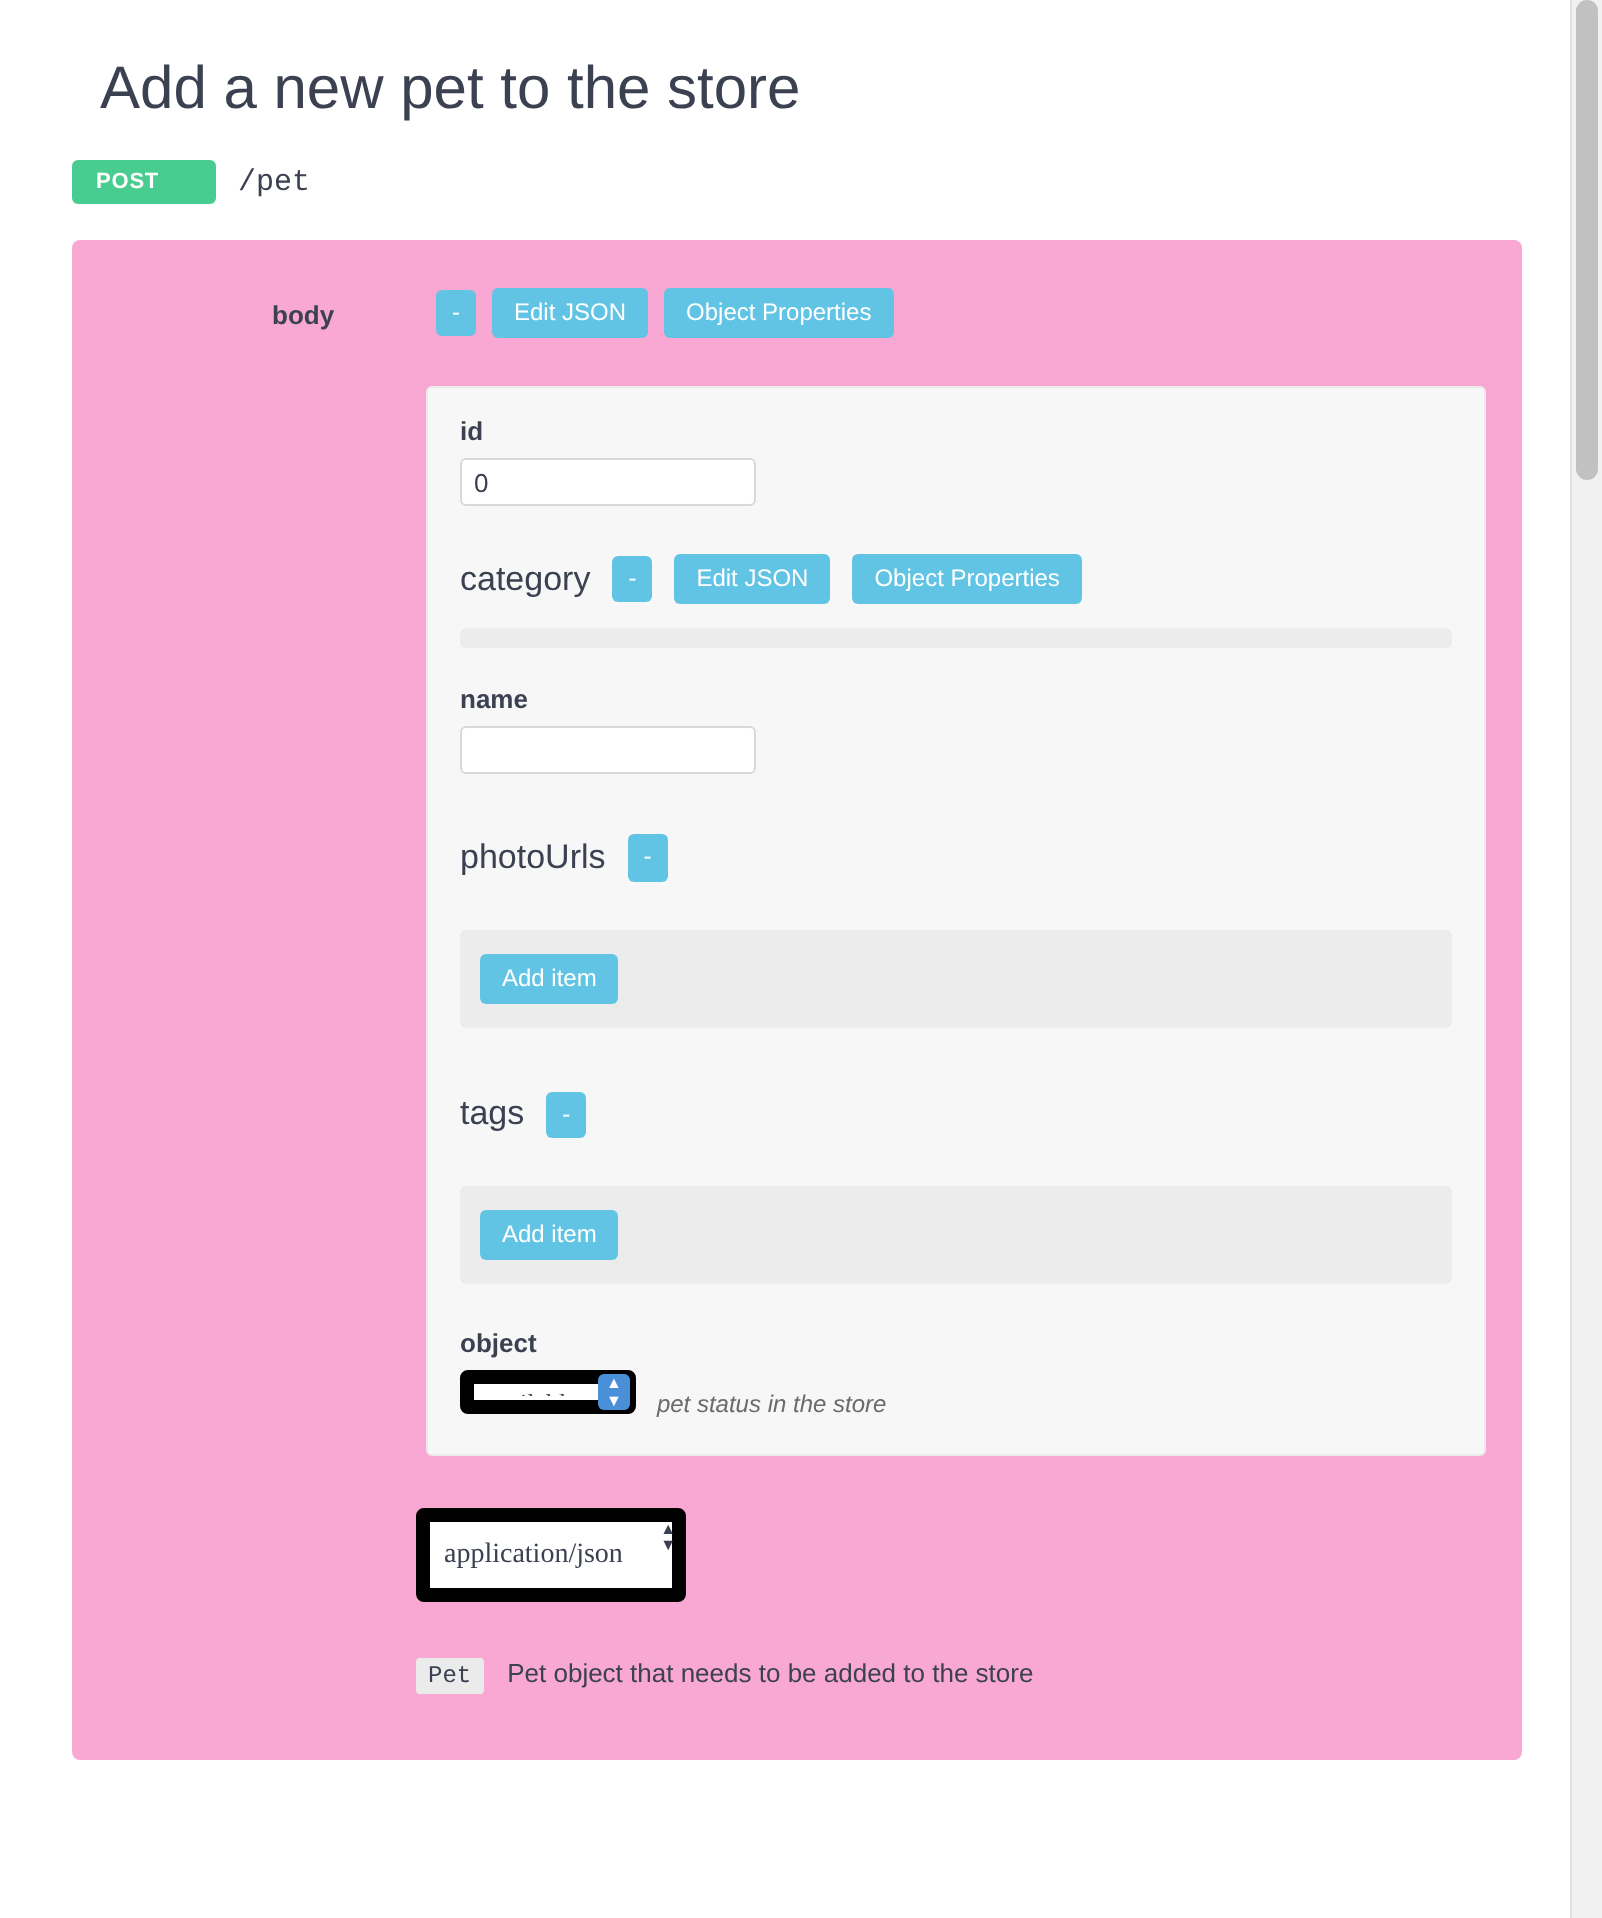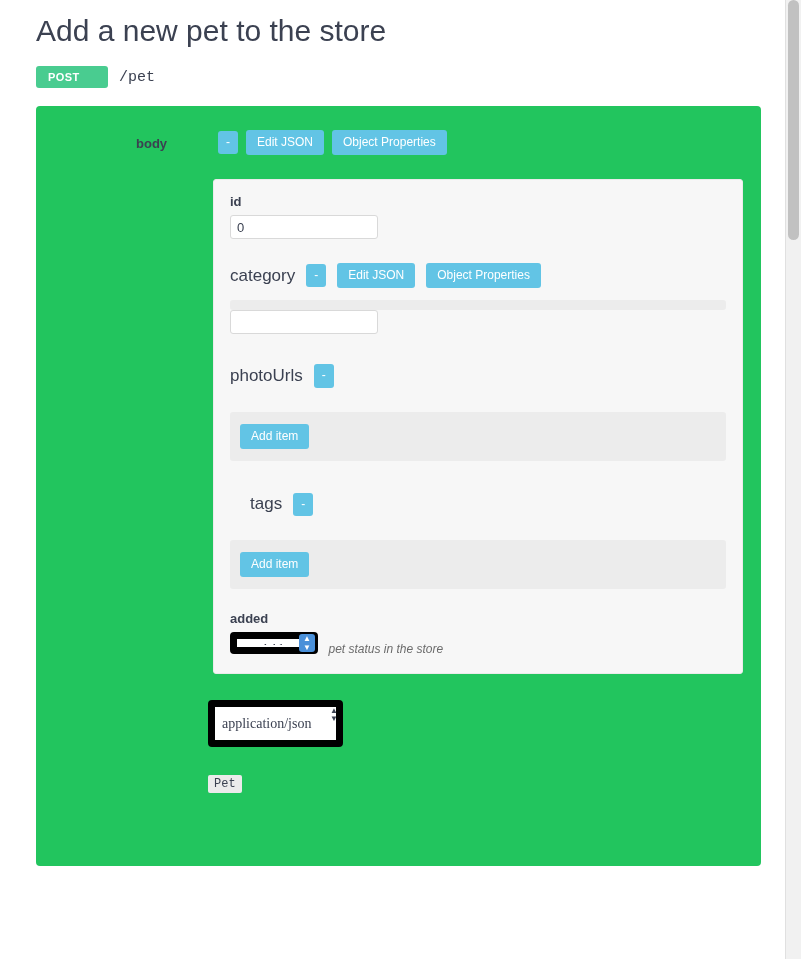--- a/index.html
+++ b/index.html
@@ -34,21 +34,21 @@
     background: #c1c1c1;
     border-radius: 6px;
   }
   .content {
     padding: 0 40px 0 36px;
   }
   h1.title {
     font-size: 30px;
     font-weight: 400;
     color: #3b4151;
-    margin: 0;
+    margin: 14px;
     padding-top: 14px;
     letter-spacing: 0px;
   }
   .op-line {
     display: flex;
     align-items: center;
     margin-top: 18px;
   }
   .method-badge {
     background: #49cc90;
@@ -68,21 +68,21 @@
     font-family: "Liberation Mono", monospace;
   }
   .section-label {
     margin-top: 28px;
     font-size: 14px;
     color: #3b4151;
     font-weight: 400;
   }
   .params-panel {
     margin-top: 18px;
-    background: #22c55e;
+    background: #f9a8d4;
     border-radius: 4px;
     padding: 24px 22px 28px 22px;
     position: relative;
     min-height: 760px;
     box-sizing: border-box;
   }
   .body-label {
     position: absolute;
     left: 100px;
     top: 30px;
@@ -282,42 +282,43 @@
 
         <div class="subobject-head">
           <span class="subobject-title">category</span>
           <button class="btn minus">-</button>
           <button class="btn">Edit JSON</button>
           <button class="btn">Object Properties</button>
         </div>
 
         <div class="nested-panel"></div>
 
+        <div class="field-label-bold" style="margin-top:18px;">name</div>
         <input class="text-input" type="text" value="" style="">
 
         <div class="subobject-head" style="margin-top:30px;">
           <span class="subobject-title">photoUrls</span>
           <button class="btn minus">-</button>
         </div>
 
         <div class="array-panel" style="margin-top:24px;">
           <button class="btn">Add item</button>
         </div>
 
-        <div class="subobject-head" style="margin-top:32px;margin-left:20px;">
+        <div class="subobject-head" style="margin-top:32px;">
           <span class="subobject-title">tags</span>
           <button class="btn minus">-</button>
         </div>
 
         <div class="array-panel" style="margin-top:24px;">
           <button class="btn">Add item</button>
         </div>
 
         <div class="status-block">
-          <div class="field-label-bold">added</div>
+          <div class="field-label-bold">object</div>
           <span class="select-wrap">
             <select class="styled">
               <option>available</option>
             </select>
             <span class="select-arrow">▲<br>▼</span>
           </span>
           <span class="inline-hint">pet status in the store</span>
         </div>
 
       </div>
@@ -326,20 +327,21 @@
         <span class="select-wrap">
           <select class="styled ct-select">
             <option>application/json</option>
           </select>
           <span class="select-arrow-plain" style="top:7px;">▲<br>▼</span>
         </span>
       </div>
 
       <div class="model-line">
         <span class="code-pill">Pet</span>
+        <span class="model-desc">Pet object that needs to be added to the store</span>
       </div>
 
     </div>
   </div>
 
   <div class="scroll-track">
     <div class="scroll-thumb"></div>
   </div>
 
 </div>

